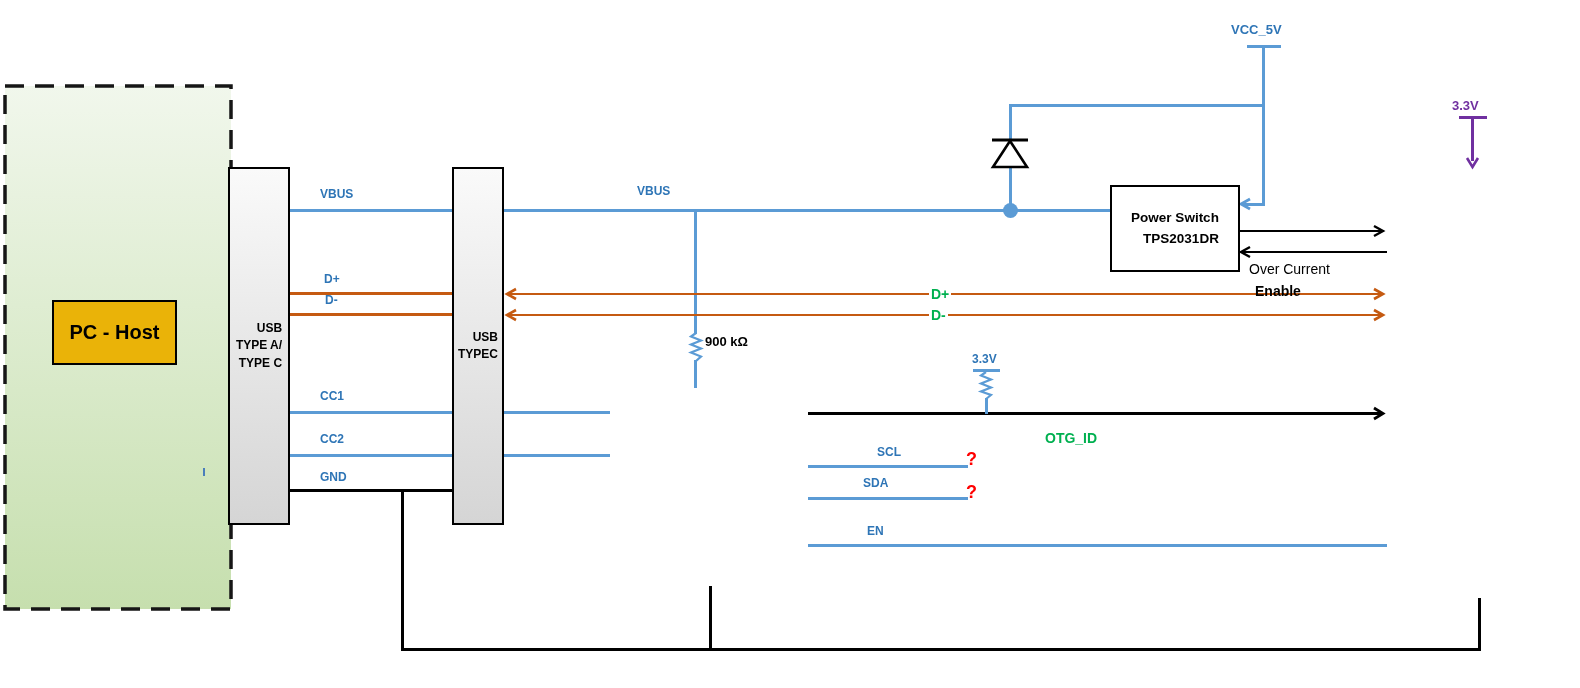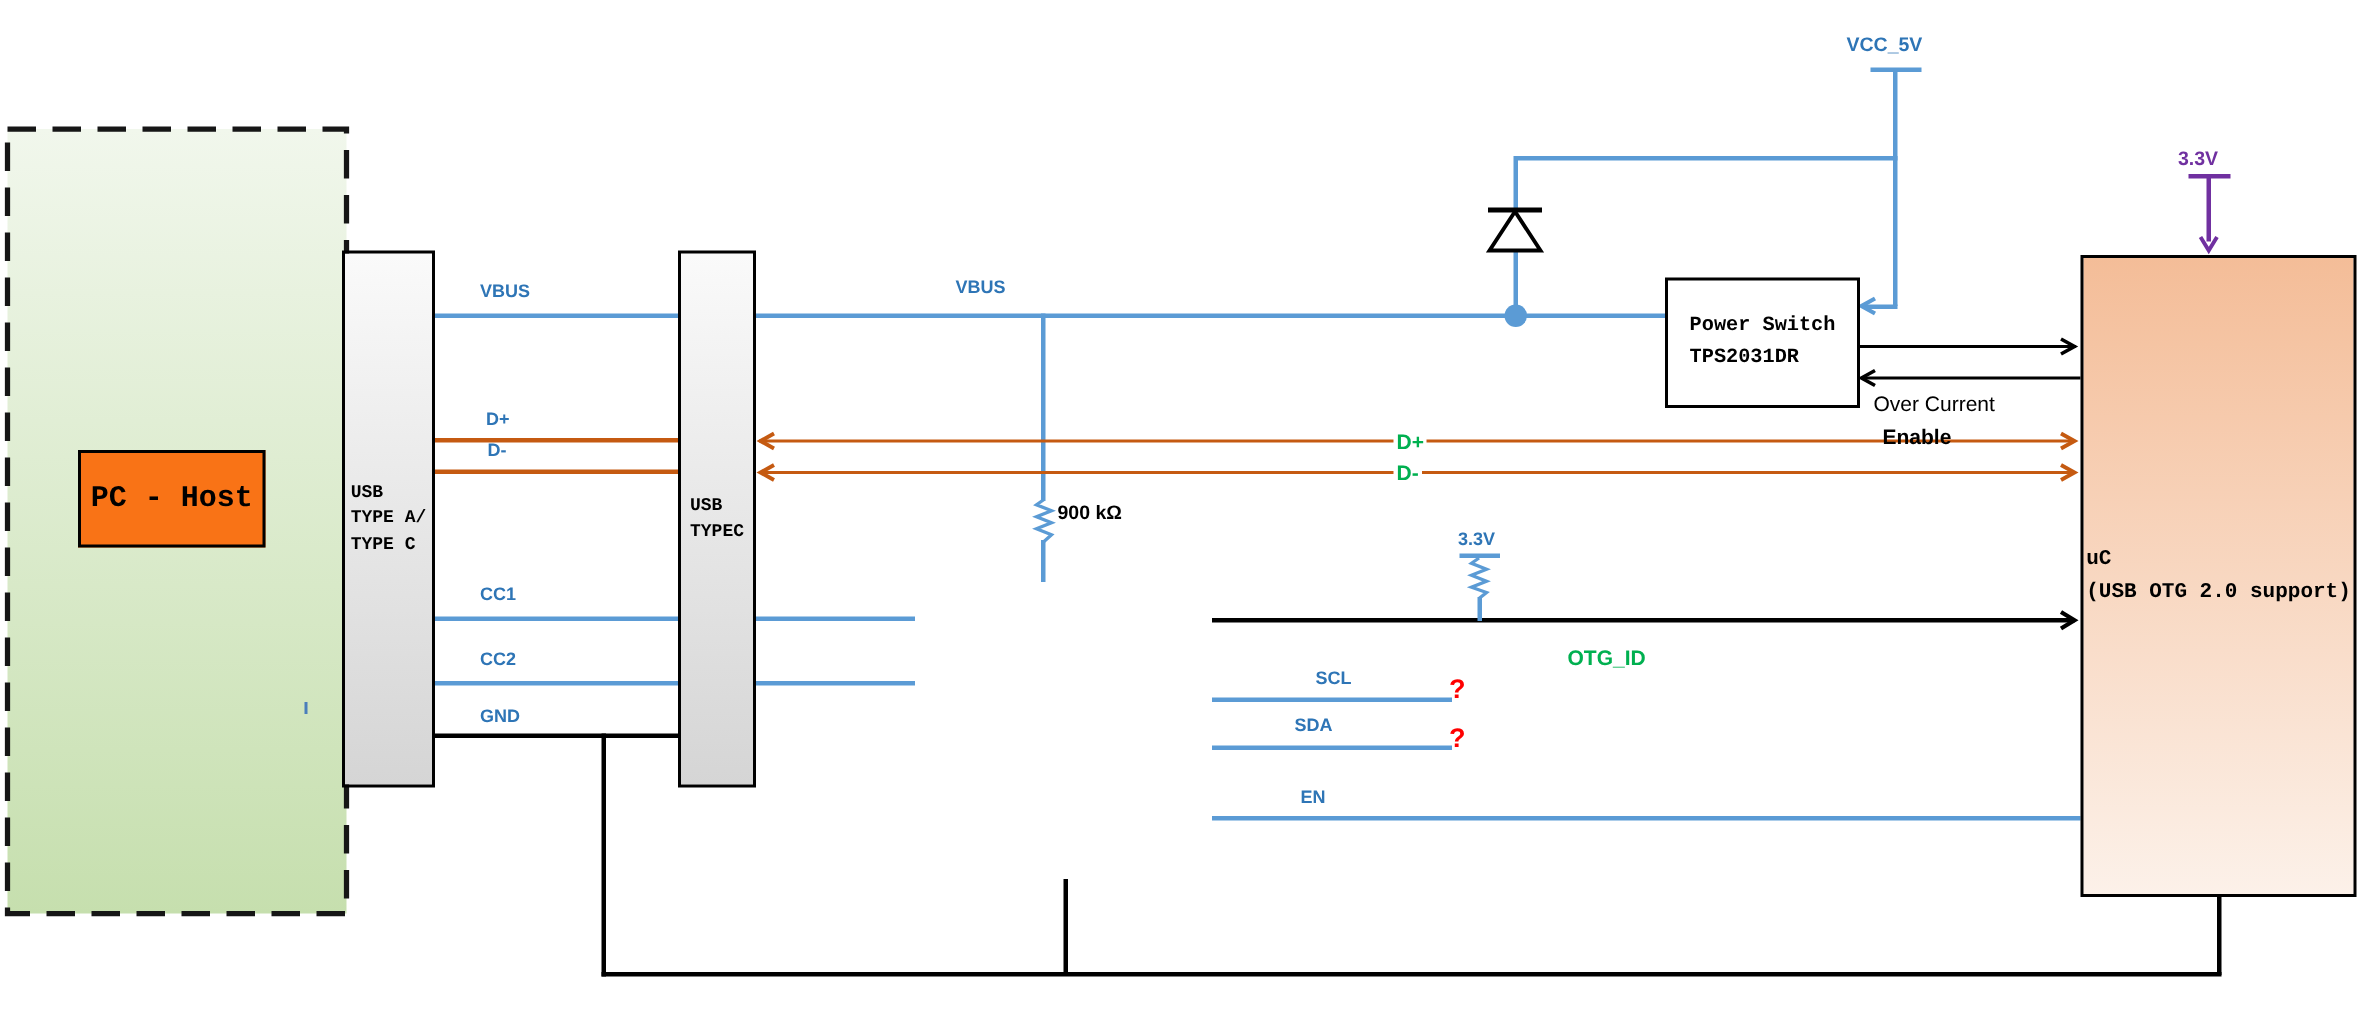--- a/index.html
+++ b/index.html
@@ -9,21 +9,21 @@
   
   .wire{position:absolute;background:#5B9BD5;}
   .wire.or{background:#C55A11;}
   .wire.bk{background:#000;}
   .wire.pu{background:#7030A0;}
   .h{height:3px;}
   .v{width:3px;}
   .h2{height:2px;}
   
   .block{position:absolute;border:2px solid #000;box-sizing:border-box;
-         display:flex;align-items:center;justify-content:center;text-align:left;font-family:Liberation Mono, monospace;}
+         display:flex;align-items:center;justify-content:center;text-align:right;}
   .gray{background:linear-gradient(to bottom,#fafafa 0%,#e9e9e9 45%,#d5d5d5 100%);}
   .prelines{white-space:pre-line;}
   
   .net{position:absolute;font-weight:bold;font-size:12px;color:#2E75B6;line-height:1.1;}
   .blk-label{font-weight:bold;color:#000;}
   .green-net{position:absolute;font-weight:bold;font-size:14px;color:#00B050;
              background:#fff;padding:0 2px;line-height:1;}
   .red-q{position:absolute;font-weight:bold;font-size:18px;color:#FF0000;line-height:1;}
   .black-sig{position:absolute;font-size:14px;color:#000;line-height:1;margin-top:46px;}
   svg{position:absolute;overflow:visible;}
@@ -115,45 +115,41 @@
     <polygon points="22,7 5,33 39,33" fill="#fff" stroke="#000" stroke-width="2.6"></polygon>
   </svg>
 
   <svg style="left:688px;top:333px;" width="16" height="28">
     <polyline points="8,0 3,3.5 13,7.5 3,11.5 13,15.5 3,19.5 13,23.5 8,28" fill="none" stroke="#5B9BD5" stroke-width="2.2"></polyline>
   </svg>
   <svg style="left:978px;top:372px;" width="16" height="27">
     <polyline points="8,0 3,3.5 13,7.5 3,11.5 13,15.5 3,19.5 13,23 8,27" fill="none" stroke="#5B9BD5" stroke-width="2.2"></polyline>
   </svg>
 
-  <div class="block" style="left:52px;top:300px;width:125px;height:65px;background:#f97316;border-width:2.5px;">
+  <div class="block" style="left:52px;top:300px;width:125px;height:65px;background:#eab308;border-width:2.5px;">
     <span class="blk-label" style="font-size:20px;">PC - Host</span>
   </div>
 
   <div class="block gray" style="left:228px;top:167px;width:62px;height:358px;">
     <span class="blk-label prelines" style="font-size:12px;line-height:1.45;">USB
 TYPE A/
 TYPE C</span>
   </div>
 
   <div class="block gray" style="left:452px;top:167px;width:52px;height:358px;">
     <span class="blk-label prelines" style="font-size:12px;line-height:1.45;">USB
 TYPEC</span>
   </div>
 
 
   <div class="block" style="left:1110px;top:185px;width:130px;height:87px;background:#fff;border-width:2.5px;">
     <span class="blk-label prelines" style="font-size:13.5px;line-height:1.5;">Power Switch
 TPS2031DR</span>
   </div>
 
-  <div class="block" style="left:1387px;top:170px;width:184px;height:428px;background:linear-gradient(to bottom,#f4bd98,#fcf1e9);">
-    <span class="blk-label prelines" style="font-size:14px;line-height:1.6;">uC
-(USB OTG 2.0 support)</span>
-  </div>
 
   <div class="net" style="left:320px;top:188px;">VBUS</div>
   <div class="net" style="left:637px;top:185px;">VBUS</div>
   <div class="net" style="left:324px;top:273px;">D+</div>
   <div class="net" style="left:325px;top:294px;">D-</div>
   <div class="net" style="left:320px;top:390px;">CC1</div>
   <div class="net" style="left:320px;top:433px;">CC2</div>
   <div class="net" style="left:320px;top:471px;">GND</div>
   <div class="net" style="left:705px;top:335px;color:#000;font-size:13px;">900 kΩ</div>
   <div class="net" style="left:1231px;top:23px;font-size:13px;">VCC_5V</div>

